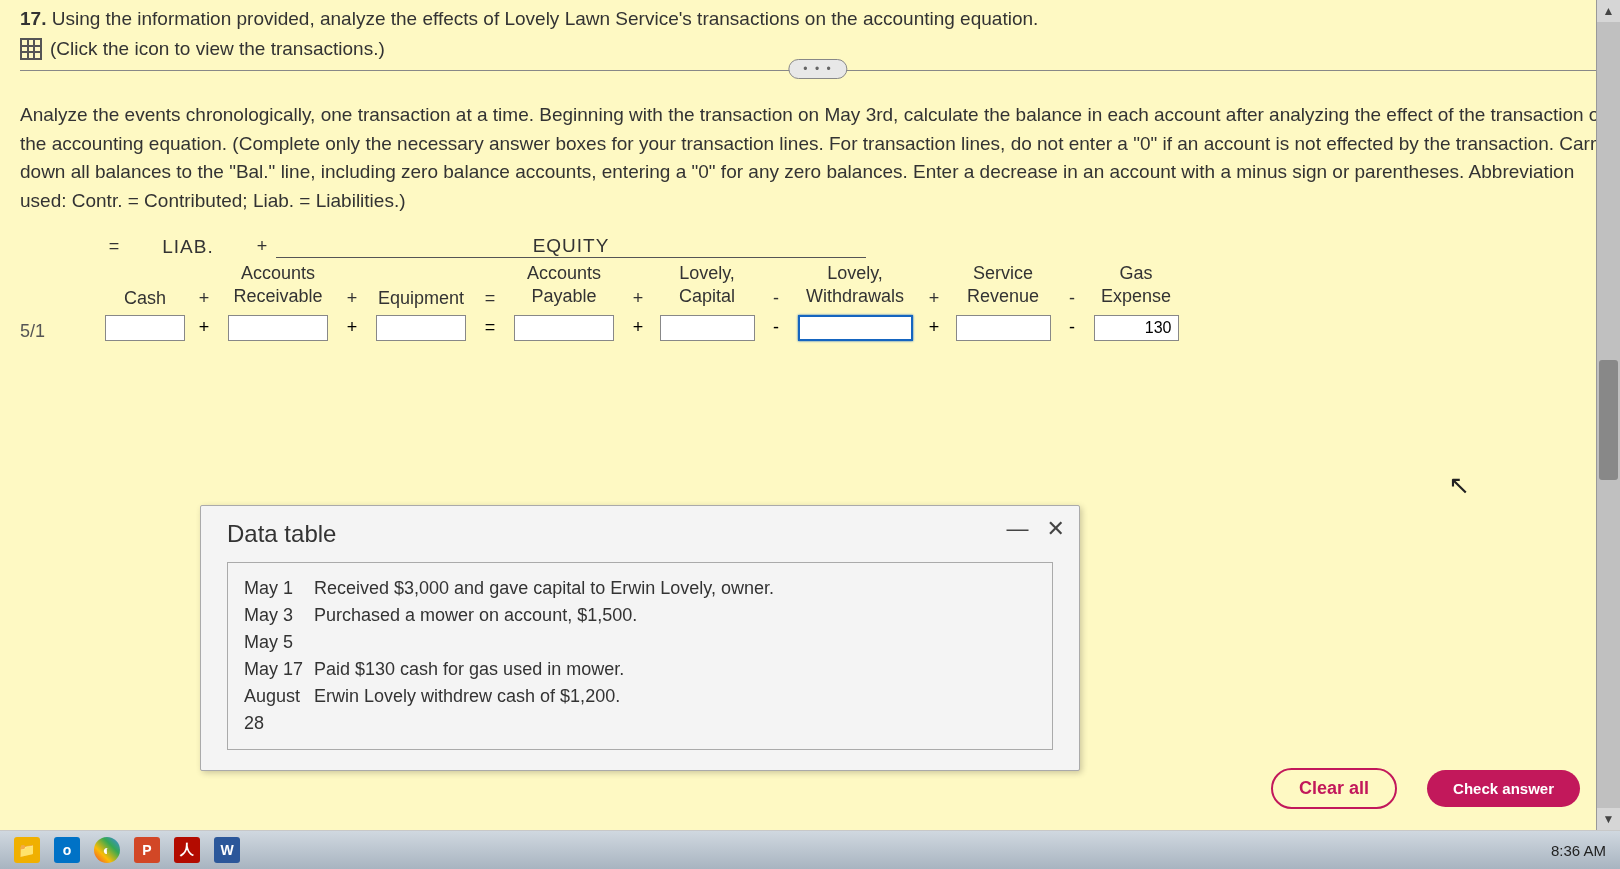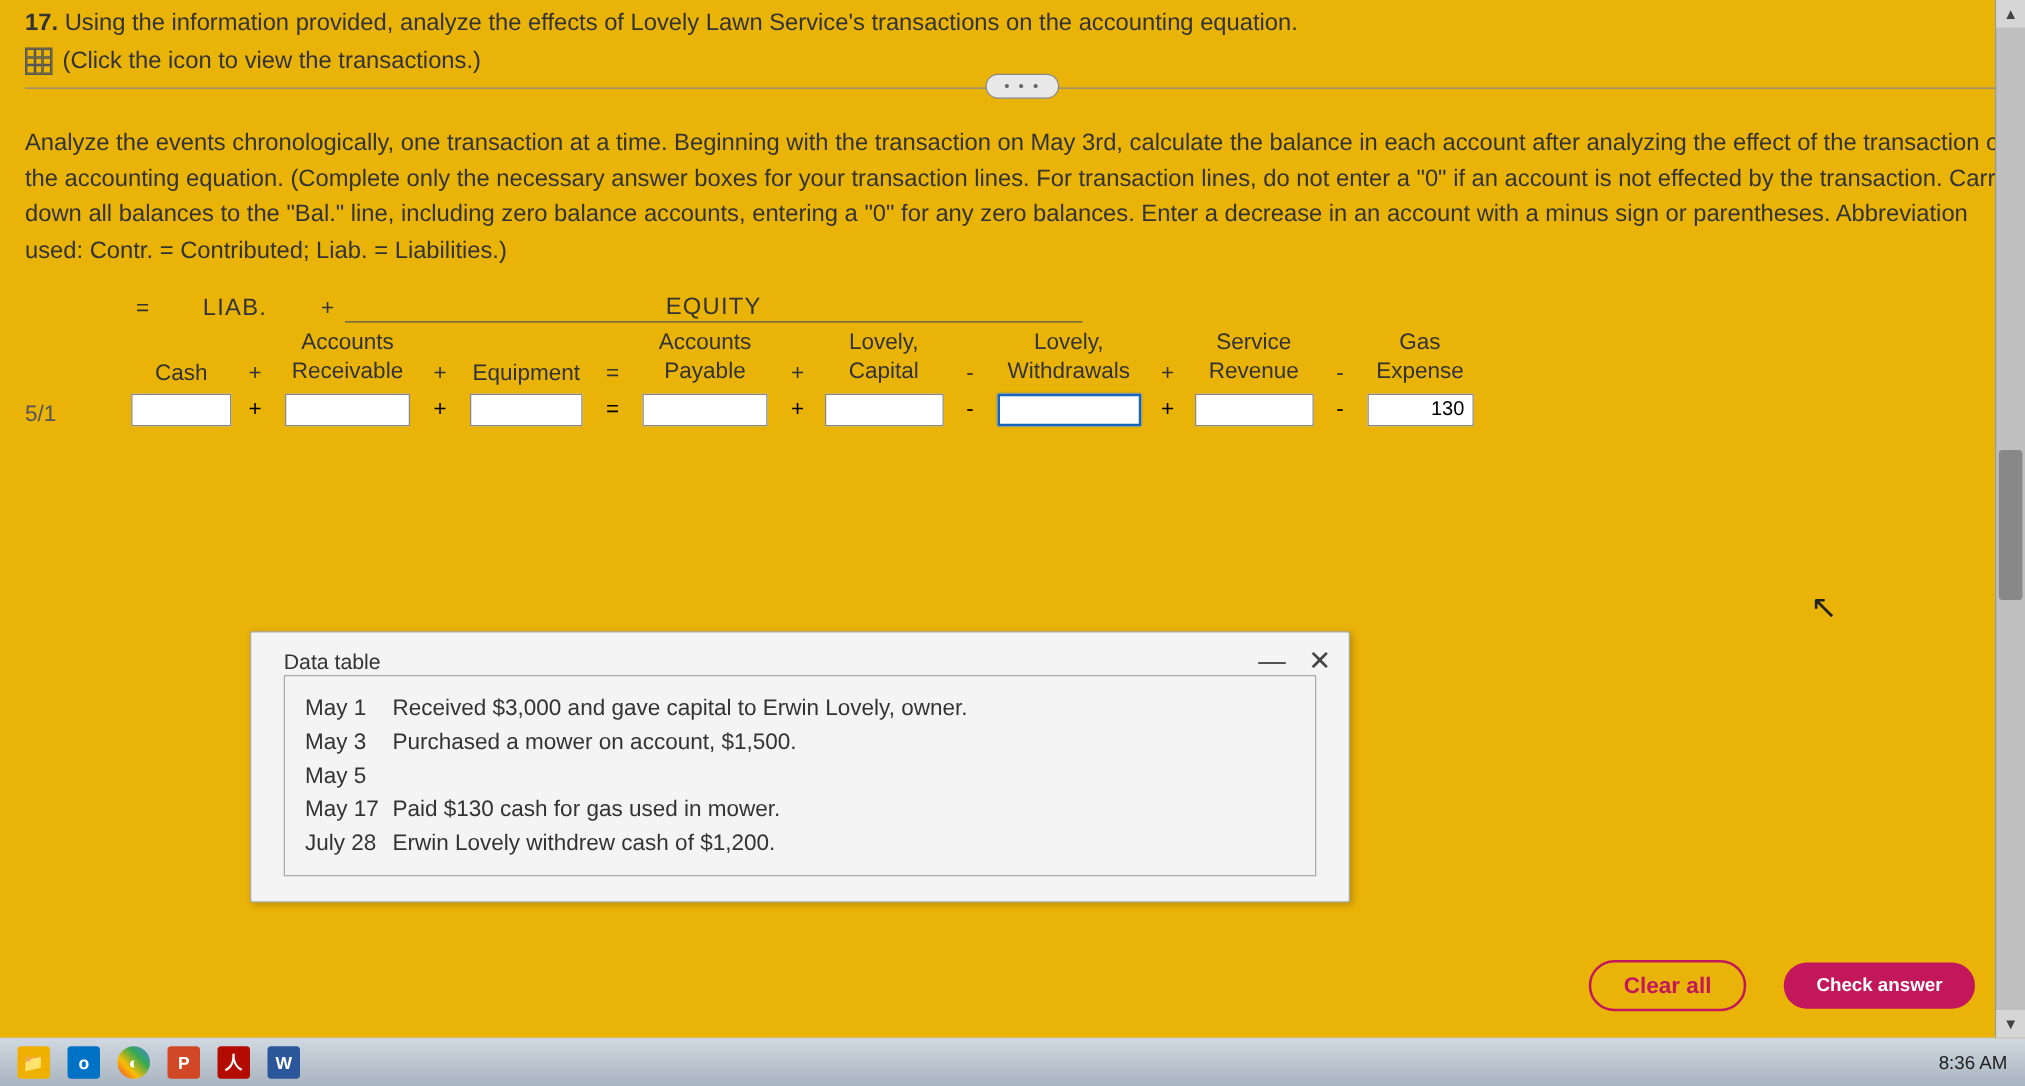--- a/index.html
+++ b/index.html
@@ -1,17 +1,17 @@
 <!DOCTYPE html>
 <html><head>
 <meta charset="utf-8">
 <style>
   * { margin: 0; padding: 0; box-sizing: border-box; }
   body { font-family: Arial, sans-serif; background: #c8c8c8; width: 1620px; height: 869px; overflow: hidden; position: relative; }
-  .main-panel { background: #eab308; margin: 0; padding: 8px 4px 0 20px; height: 830px; overflow: hidden; }
+  .main-panel { background: #fef9c3; margin: 0; padding: 8px 4px 0 20px; height: 830px; overflow: hidden; }
   .q-header { font-size: 19px; color: #333; margin-bottom: 8px; }
   .q-num { font-weight: bold; }
   .click-row { display: flex; align-items: center; gap: 8px; margin-bottom: 7px; }
   .grid-icon { width: 22px; height: 22px; display: inline-flex; flex-wrap: wrap; border: 1px solid #555; }
   .grid-icon span { width: 33.33%; height: 33.33%; border: 0.5px solid #555; }
   .click-text { font-size: 19px; color: #333; }
   .hr-divider { border: none; border-top: 1px solid #888; margin: 10px 0 30px 0; position: relative; }
   .ellipsis-pill { position: absolute; left: 50%; top: -12px; transform: translateX(-50%); background: #e8e8e8; border: 1px solid #888; border-radius: 12px; padding: 2px 14px; font-size: 12px; color: #666; letter-spacing: 2px; }
   .instructions { font-size: 19px; color: #333; line-height: 1.5; margin-bottom: 20px; }
   .equation-area { margin-left: 80px; position: relative; }
@@ -21,21 +21,21 @@
   .underline-bar { border-bottom: 1px solid #555; }
   .col-row { display: flex; align-items: flex-end; font-size: 18px; color: #333; margin-top: 4px; }
   .col-row .lbl { text-align: center; }
   .col-row .op { width: 28px; text-align: center; }
   .input-row { display: flex; align-items: center; margin-top: 6px; }
   .row-label { position: absolute; left: -80px; font-size: 18px; color: #555; top: 86px; }
   .inp { height: 26px; border: 1px solid #888; background: #fff; padding: 2px 6px; font-size: 16px; text-align: right; }
   .inp.focused { border: 2px solid #1565c0; box-shadow: 0 0 2px #1565c0; }
   .op { width: 28px; text-align: center; font-size: 18px; }
   .data-modal { position: absolute; left: 200px; top: 505px; width: 880px; background: #f4f4f4; border: 1px solid #aaa; box-shadow: 2px 2px 6px rgba(0,0,0,0.2); padding: 14px 26px 20px 26px; border-radius: 2px; }
-  .modal-title { font-size: 17px; color: #333; }
+  .modal-title { font-size: 24px; color: #333; margin-bottom: 14px; }
   .modal-ctrl { position: absolute; right: 14px; top: 10px; display: flex; gap: 18px; align-items: center; font-size: 22px; color: #444; }
   .modal-inner { border: 1px solid #aaa; padding: 12px 16px; background: #f4f4f4; }
   .tx-row { display: flex; font-size: 18px; color: #333; line-height: 1.5; }
   .tx-date { width: 70px; }
   .btns { position: absolute; right: 40px; bottom: 60px; display: flex; gap: 30px; align-items: center; }
   .btn-clear { border: 2px solid #c2185b; color: #c2185b; background: transparent; border-radius: 22px; padding: 8px 26px; font-size: 18px; cursor: pointer; font-weight: bold; }
   .btn-check { border: none; background: #c2185b; color: #fff; border-radius: 22px; padding: 10px 26px; font-size: 15px; cursor: pointer; font-weight: bold; }
   .cursor-arrow { position: absolute; right: 150px; top: 470px; font-size: 26px; color: #222; }
   .taskbar { position: absolute; bottom: 0; left: 0; right: 0; height: 38px; background: linear-gradient(#d0d8e0,#a8b4c0); display: flex; align-items: center; justify-content: space-between; padding: 0 14px; }
   .tb-left { display: flex; gap: 14px; align-items: center; }
@@ -165,21 +165,21 @@
           <span>Purchased a mower on account, $1,500.</span>
         </div>
       <div class="tx-row">
           <span class="tx-date">May 5</span>
         </div>
       <div class="tx-row">
           <span class="tx-date">May 17</span>
           <span>Paid $130 cash for gas used in mower.</span>
         </div>
       <div class="tx-row">
-          <span class="tx-date">July 28</span>
+          <span class="tx-date">August 28</span>
           <span>Erwin Lovely withdrew cash of $1,200.</span>
         </div>
     </div>
   </div>
 
   <div class="btns">
     <button class="btn-clear">Clear all</button>
     <button class="btn-check">Check answer</button>
   </div>
 

